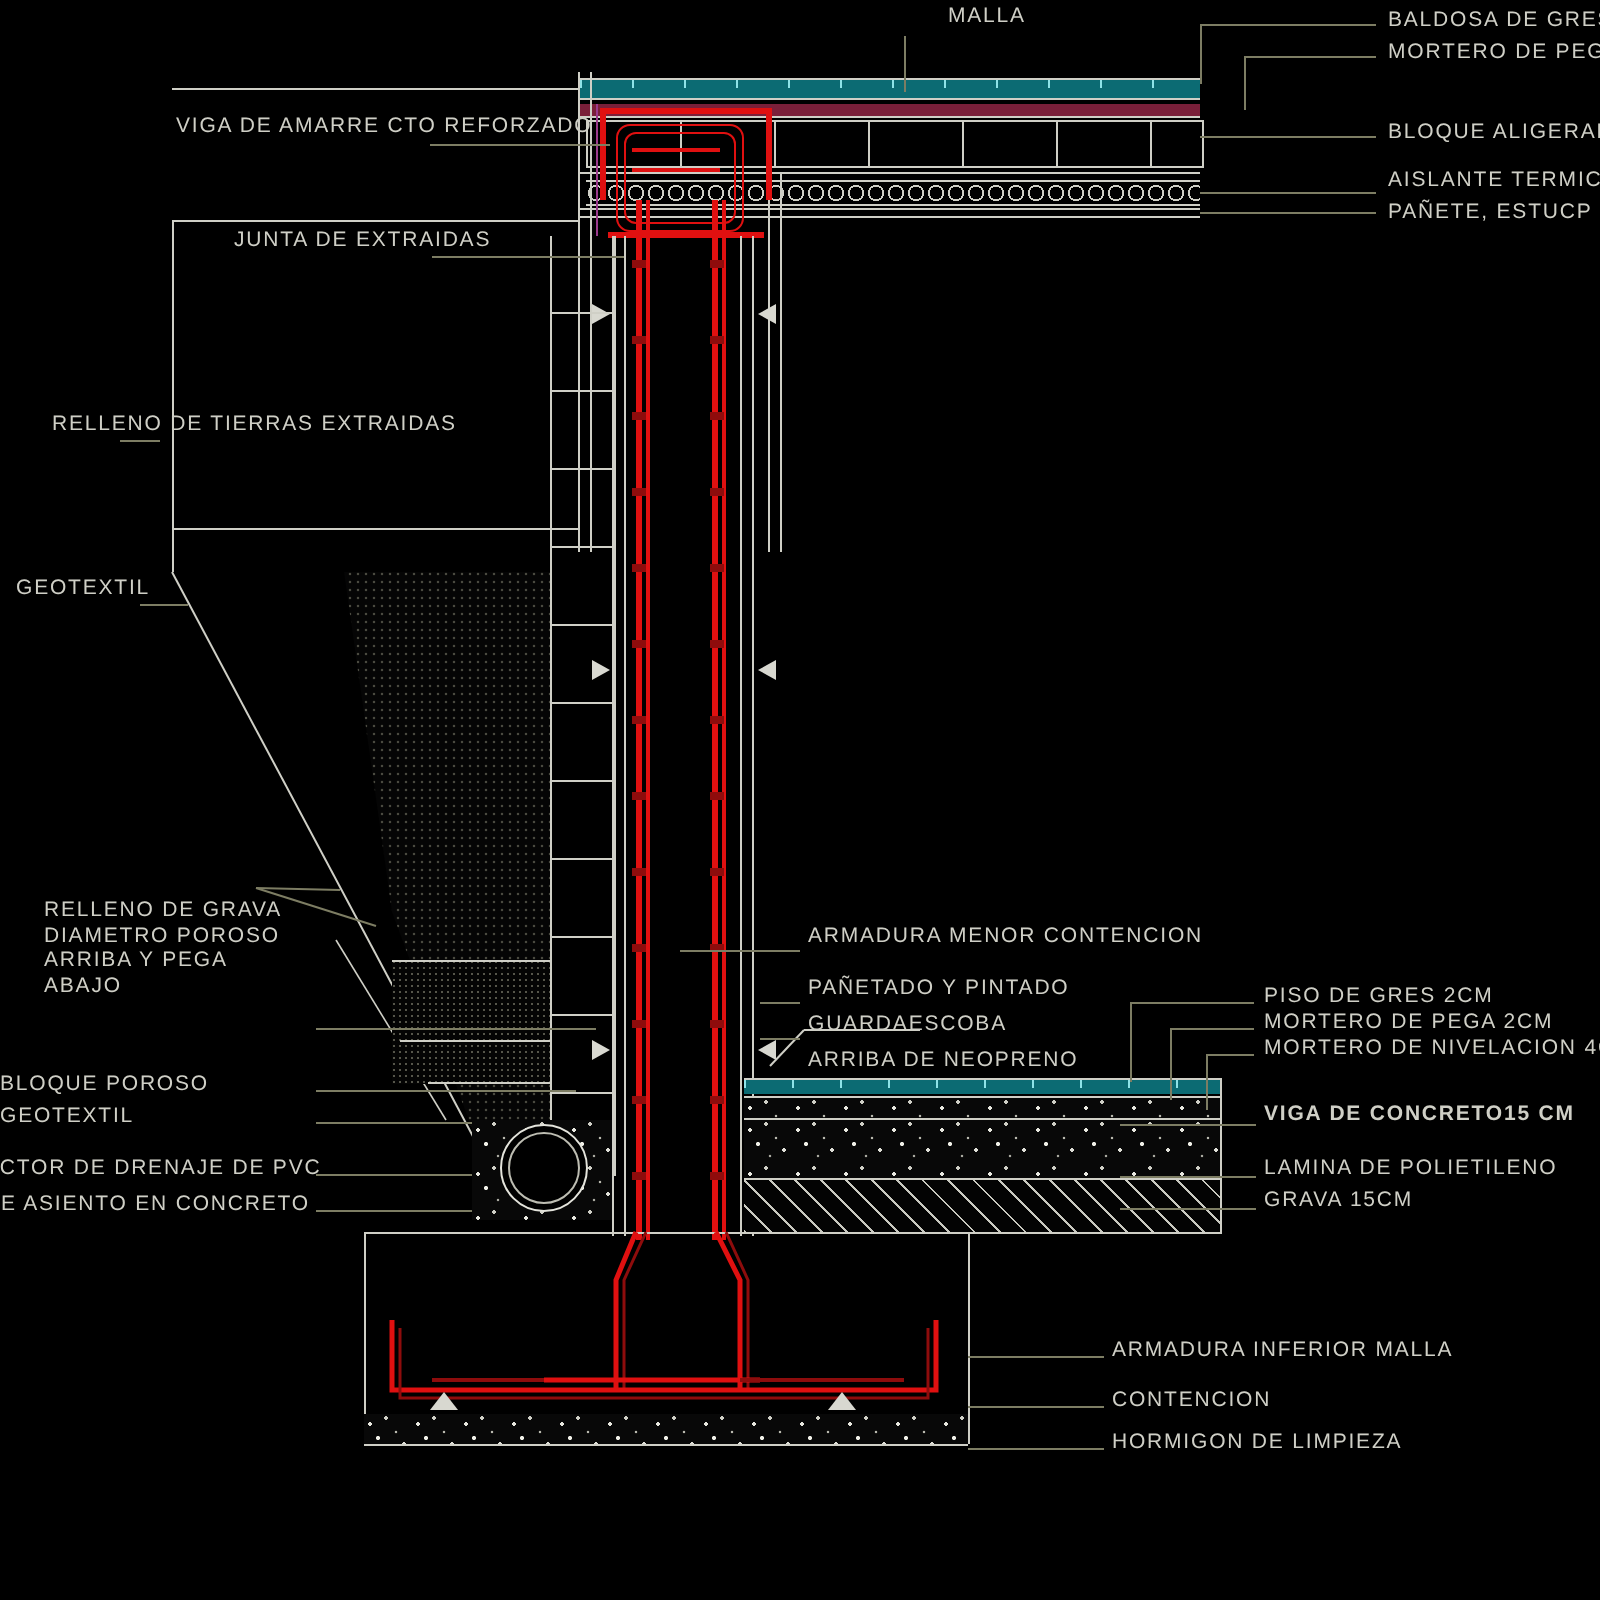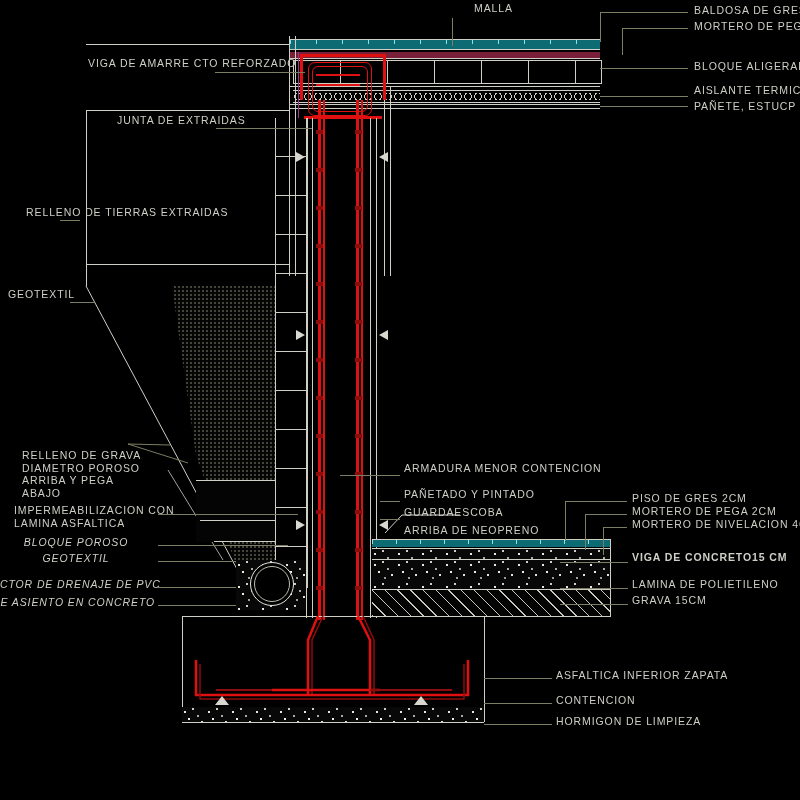--- a/index.html
+++ b/index.html
@@ -9,21 +9,21 @@
     background:#000;color:#d8d8d0;
   }
   #stage{position:absolute;left:0;top:0;width:800px;height:800px;}
 
   
   .lbl{
     position:absolute;white-space:nowrap;
     font-size:10.5px;letter-spacing:0.9px;
     color:#cfcfc6;line-height:12.5px;
   }
-  .lbl.r{text-align:center;font-style:italic;}
+  .lbl.r{text-align:left;}
   .lead{position:absolute;background:#7d7d63;height:1px;}
   .leadv{position:absolute;background:#7d7d63;width:1px;}
   .wline{position:absolute;background:#cfcfc6;height:1px;}
   .wlinev{position:absolute;background:#cfcfc6;width:1px;}
 
   .title{
     position:absolute;left:0;right:0;top:760px;text-align:center;
     font-size:25px;letter-spacing:0.6px;color:#f2f2f2;font-weight:400;
   }
 
@@ -194,24 +194,20 @@
     <span>RELLENO DE GRAVA</span><br>
     <span>DIAMETRO POROSO</span><br>
     <span>ARRIBA Y PEGA</span><br>
     <span>ABAJO</span>
   </div>
   <svg width="800" height="800" style="position:absolute;left:0;top:0;pointer-events:none;">
     <line x1="128" y1="444" x2="170" y2="445" stroke="#7d7d63" stroke-width="1"></line>
     <line x1="128" y1="444" x2="188" y2="463" stroke="#7d7d63" stroke-width="1"></line>
   </svg>
 
-  <div class="lbl" style="left:14px;top:504px;">
-    <span>IMPERMEABILIZACION CON</span><br>
-    <span>LAMINA ASFALTICA</span>
-  </div>
   <div class="lead" style="left:158px;top:514px;width:140px;"></div>
 
   <div class="lbl r" style="left:0px;top:536px;width:152px;">BLOQUE POROSO</div>
   <div class="lead" style="left:158px;top:545px;width:130px;"></div>
 
   <div class="lbl r" style="left:0px;top:552px;width:152px;">GEOTEXTIL</div>
   <div class="lead" style="left:158px;top:561px;width:130px;"></div>
 
   <div class="lbl r" style="left:-8px;top:578px;width:160px;">ECTOR DE DRENAJE DE PVC</div>
   <div class="lead" style="left:158px;top:587px;width:100px;"></div>
@@ -294,21 +290,21 @@
     <line x1="216" y1="690" x2="308" y2="690" stroke="#8e0c0c" stroke-width="2"></line>
     <line x1="272" y1="690" x2="380" y2="690" stroke="#e01010" stroke-width="2.5"></line>
     <line x1="370" y1="690" x2="452" y2="690" stroke="#8e0c0c" stroke-width="2"></line>
   </svg>
 
   <div class="tri" style="left:215px;top:696px;"></div>
   <div class="tri" style="left:414px;top:696px;"></div>
 
   <div class="speckle" style="position:absolute;left:182px;top:707px;width:302px;height:15px;"></div>
 
-  <div class="lbl" style="left:556px;top:669px;">ASFALTICA INFERIOR ZAPATA</div>
+  <div class="lbl" style="left:556px;top:669px;">ARMADURA INFERIOR MALLA</div>
   <div class="lead" style="left:484px;top:678px;width:68px;"></div>
 
   <div class="lbl" style="left:556px;top:694px;">CONTENCION</div>
   <div class="lead" style="left:484px;top:703px;width:68px;"></div>
 
   <div class="lbl" style="left:556px;top:715px;">HORMIGON DE LIMPIEZA</div>
   <div class="lead" style="left:484px;top:724px;width:68px;"></div>
 
 
 </div>

